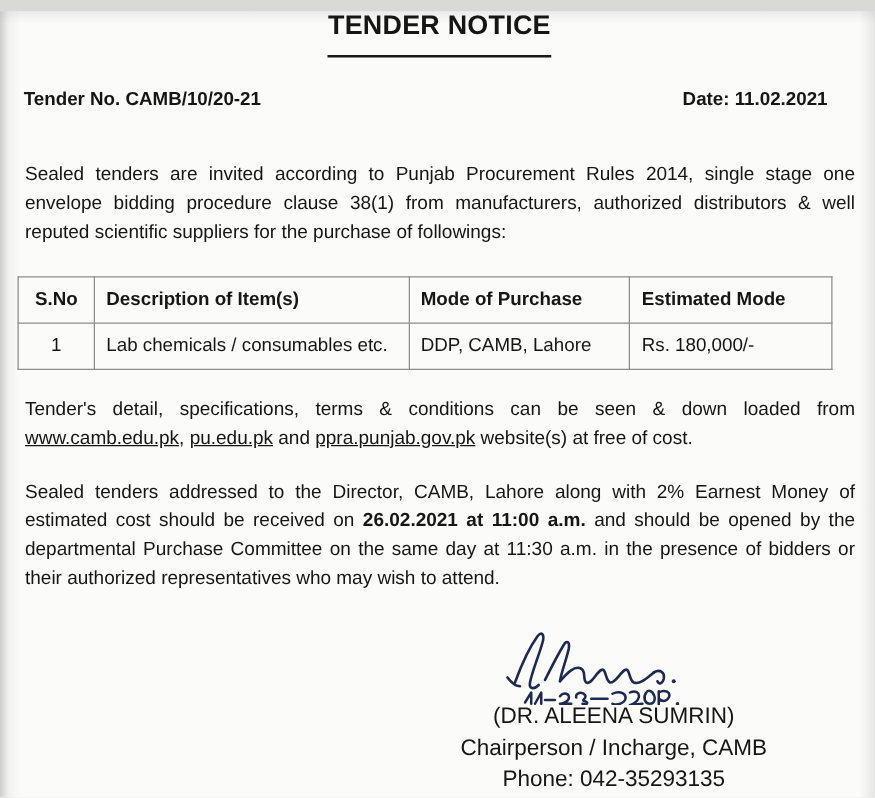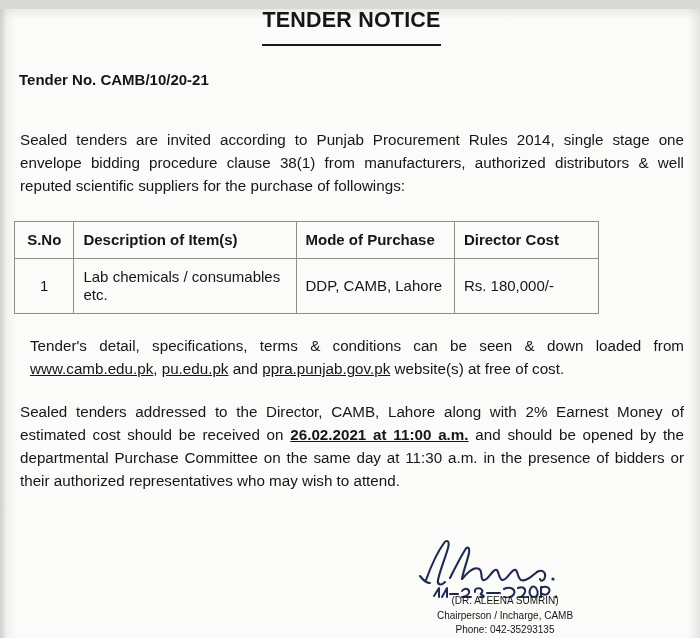--- a/index.html
+++ b/index.html
@@ -59,80 +59,81 @@
     text-align: justify;
     text-justify: inter-word;
     margin: 0;
     padding: 0 6px 0 7px;
   }
   #intro-paragraph { margin-top: 40px; }
 
   table.items {
     border-collapse: collapse;
     margin: 24px 0 17px 1px;
-    width: 585px;
+    width: 652px;
     font-size: 15px;
     background: transparent;
   }
   table.items th, table.items td {
     border: 1px solid #8d8f8b;
     padding: 9px 9px;
     text-align: left;
     line-height: 1.2;
   }
   table.items th { font-weight: bold; }
   table.items td { font-weight: normal; }
   .col-sno   { width: 44px;  text-align: center !important; }
   .col-desc  { width: 268px; }
   .col-mode  { width: 180px; }
   .col-cost  { width: 160px; }
 
-  #links-paragraph { margin-top: 20px; margin-left: 10px; }
+  #links-paragraph { margin-top: 20px; }
   #deadline-paragraph { margin-top: 20px; }
 
   .u { text-decoration: underline; }
-  .bu { font-weight: bold; text-decoration: underline; }
+  .bu { font-weight: bold; }
 
   .signature-block {
     position: absolute;
-    right: 30px;
+    right: 44px;
     bottom: 10px;
     width: 330px;
     text-align: center;
-    font-size: 10px;
+    font-size: 18px;
     line-height: 1.42;
   }
   .sig-ink {
     display: block;
     height: 62px;
     margin: 0 auto -4px auto;
     width: 230px;
   }
   .sig-name { white-space: nowrap; }
 </style>
 </head>
 <body>
 
 <div class="page">
 
   <h1 class="doc-title"><span class="tl">TENDER NOTICE</span></h1>
 
   <div class="meta-row">
     <div>Tender No. CAMB/10/20-21</div>
+    <div>Date: 11.02.2021</div>
   </div>
 
   <p class="para" id="intro-paragraph">Sealed tenders are invited according to Punjab Procurement Rules 2014, single stage one envelope bidding procedure clause 38(1) from manufacturers, authorized distributors &amp; well reputed scientific suppliers for the purchase of followings:</p>
 
   <table class="items">
     <thead>
       <tr>
         <th class="col-sno">S.No</th>
         <th class="col-desc">Description of Item(s)</th>
         <th class="col-mode">Mode of Purchase</th>
-        <th class="col-cost">Director Cost</th>
+        <th class="col-cost">Estimated Mode</th>
       </tr>
     </thead>
     <tbody>
       <tr>
         <td class="col-sno">1</td>
         <td class="col-desc">Lab chemicals / consumables etc.</td>
         <td class="col-mode">DDP, CAMB, Lahore</td>
         <td class="col-cost">Rs. 180,000/-</td>
       </tr>
     </tbody>

